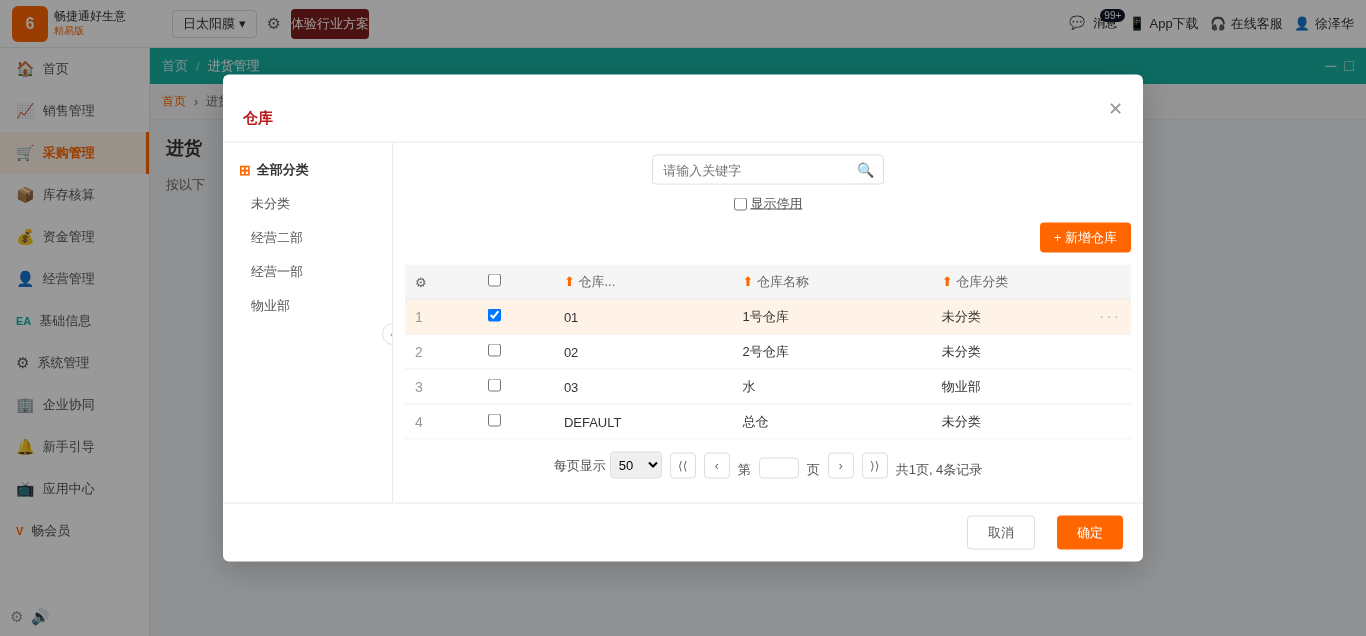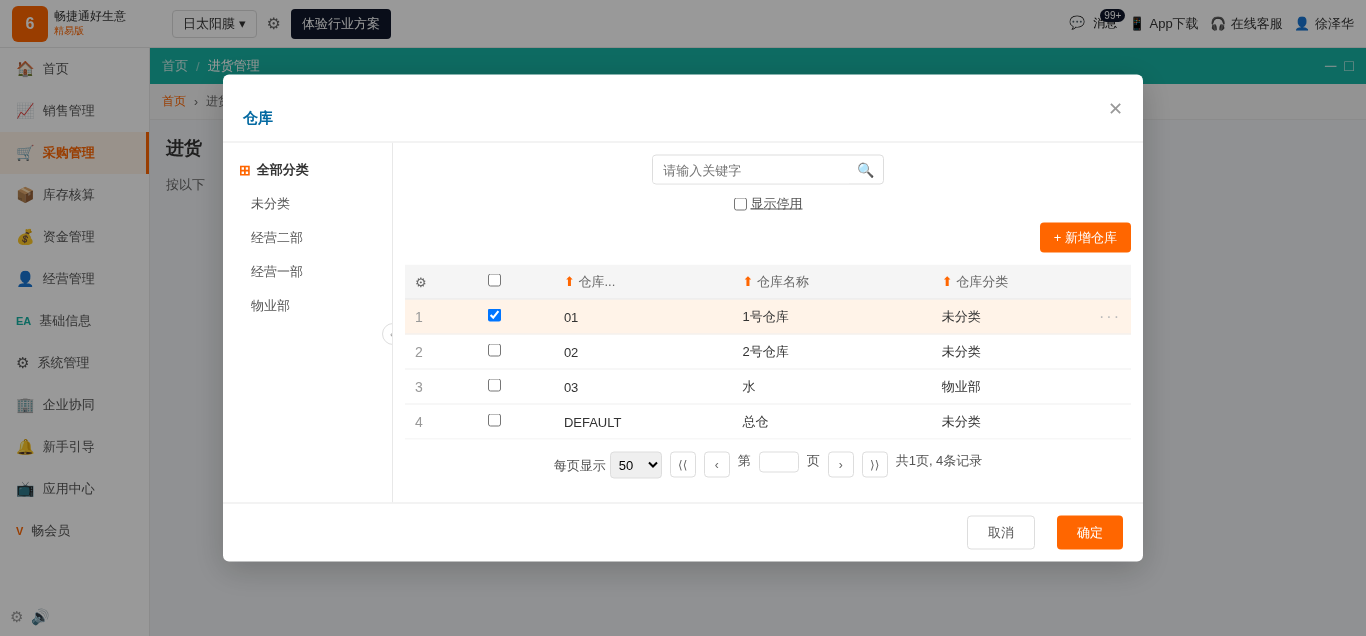--- a/index.html
+++ b/index.html
@@ -32,21 +32,21 @@
     }
     .logo-text { font-size: 12px; color: #333; line-height: 1.3; }
     .logo-badge { font-size: 10px; color: #f60; }
     .store-selector {
       display: flex; align-items: center; gap: 4px;
       padding: 4px 10px; border: 1px solid #ddd; border-radius: 4px;
       cursor: pointer; font-size: 13px; color: #333;
     }
     .header-actions { display: flex; align-items: center; gap: 12px; margin-left: auto; }
     .btn-trial {
-      background: #0f172a; color: #fff; border: none; padding: 6px 11px;
+      background: #7f1d1d; color: #fff; border: none; padding: 6px 0;
       border-radius: 4px; cursor: pointer; font-size: 13px; font-family: Liberation Serif, serif;
     }
     .gear-btn { color: #666; cursor: pointer; font-size: 16px; }
     .notif-area { position: relative; cursor: pointer; }
     .notif-badge {
       position: absolute; top: -6px; right: -8px;
       background: #0f172a; color: #fff; font-size: 10px;
       padding: 1px 4px; border-radius: 8px;
     }
     .header-link { color: #333; font-size: 13px; cursor: pointer; display: flex; align-items: center; gap: 4px; }
@@ -96,21 +96,21 @@
       position: fixed; top: 50%; left: 50%; transform: translate(-50%, -50%);
       background: #fff; border-radius: 6px; z-index: 200;
       width: 920px; max-height: 580px;
       box-shadow: 0 8px 32px rgba(0,0,0,0.2);
       display: flex; flex-direction: column;
     }
     .modal-header {
       display: flex; align-items: center; justify-content: space-between;
       padding: 14px 20px; border-bottom: 1px solid #e8e8e8;
     }
-    .modal-title { font-size: 15px; font-weight: bold; color: #0369a1; margin-top: 20px; }
+    .modal-title { font-size: 15px; font-weight: bold; color: #b91c1c; margin-top: 20px; }
     .modal-close { cursor: pointer; color: #999; font-size: 18px; }
     .modal-body { display: flex; flex: 1; overflow: hidden; }
 
     
     .category-panel {
       width: 170px; border-right: 1px solid #e8e8e8; padding: 10px 0;
       overflow-y: auto; position: relative;
     }
     .category-collapse {
       position: absolute; right: -12px; top: 50%;
@@ -157,21 +157,21 @@
     }
     .data-table td {
       padding: 8px 10px; border-bottom: 1px solid #f0f0f0; color: #333;
     }
     .data-table tr.selected td { background: #fff3e8; }
     .data-table .gear-col { color: #999; font-size: 14px; }
     .row-dots { color: #bbb; font-size: 16px; letter-spacing: 2px; }
 
     
     .pagination {
-      display: flex; align-items: flex-start; justify-content: center;
+      display: flex; align-items: flex-end; justify-content: center;
       gap: 8px; padding: 12px 0; font-size: 13px; color: #555;
       margin-top: auto;
     }
     .page-size-select { display: flex; align-items: center; gap: 4px; }
     .page-size-select select {
       border: 1px solid #ddd; border-radius: 4px; padding: 4px 4px; font-size: 13px;
     }
     .page-nav-btn {
       width: 26px; height: 26px; border: 1px solid #ddd; border-radius: 4px;
       background: #fff; cursor: pointer; display: flex; align-items: center; justify-content: center;

